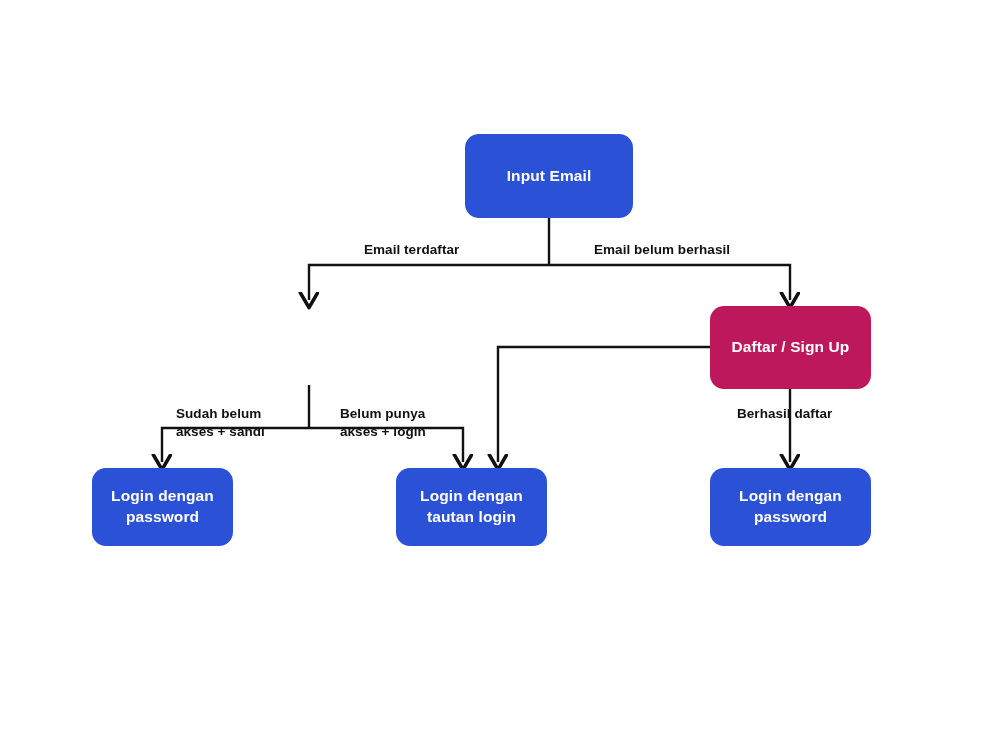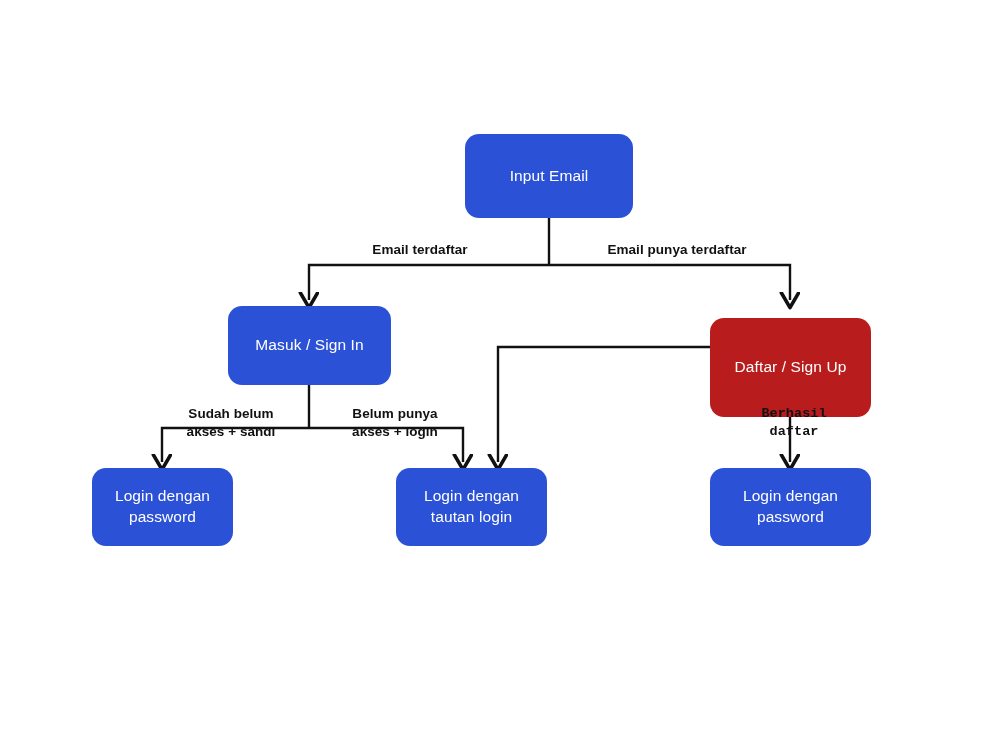--- a/index.html
+++ b/index.html
@@ -33,33 +33,33 @@
   .node {
     position: absolute;
     box-sizing: border-box;
     display: flex;
     align-items: center;
     justify-content: center;
     text-align: center;
     border-radius: 14px;
     color: #ffffff;
     font-size: 15.5px;
-    font-weight: 400;
+    font-weight: 700;
     line-height: 1.35;
     letter-spacing: 0.1px;
     padding: 20px 8px;
     white-space: pre-line;
   }
   .edge-label {
     position: absolute;
     color: #111111;
     font-size: 13.5px;
     font-weight: 700;
     line-height: 1.35;
-    text-align: center;
+    text-align: left;
     white-space: pre-line;
     letter-spacing: 0.05px;
   }
 </style>
 </head>
 <body>
 
 <div id="canvas">
 
   <svg class="edge-layer" viewBox="0 0 984 732" width="984" height="732" xmlns="http://www.w3.org/2000/svg">
@@ -78,39 +78,38 @@
     <path d="M309,428 L162,428 L162,462" fill="none" stroke="#111111" stroke-width="2.4" marker-end="url(#arrowhead)"></path>
     <path d="M309,428 L463,428 L463,462" fill="none" stroke="#111111" stroke-width="2.4" marker-end="url(#arrowhead)"></path>
 
     <path d="M710,347 L498,347 L498,462" fill="none" stroke="#111111" stroke-width="2.4" marker-end="url(#arrowhead)"></path>
 
     <path d="M790,385 L790,462" fill="none" stroke="#111111" stroke-width="2.4" marker-end="url(#arrowhead)"></path>
   </svg>
 
   <div class="node" style="left:465px; top:134px; width:168px; height:84px; background:#2b51d6;">Input Email</div>
 
-  <div class="node" style="left:228px; top:306px; width:163px; height:79px; background:#2b51d6;">Masuk / Sign In</div>
 
-  <div class="node" style="left:710px; top:306px; width:161px; height:99px; background:#b91c1c;margin-top:12px;">Daftar / Sign Up</div>
+  <div class="node" style="left:710px; top:306px; width:161px; height:83px; background:#be185d;">Daftar / Sign Up</div>
 
   <div class="node" style="left:92px; top:468px; width:141px; height:78px; background:#2b51d6;">Login dengan
 password</div>
 
   <div class="node" style="left:396px; top:468px; width:151px; height:78px; background:#2b51d6;">Login dengan
 tautan login</div>
 
   <div class="node" style="left:710px; top:468px; width:161px; height:78px; background:#2b51d6;">Login dengan
 password</div>
 
   <div class="edge-label" style="left:364px; top:241px; width:112px;">Email terdaftar</div>
 
-  <div class="edge-label" style="left:594px; top:241px; width:166px;">Email punya terdaftar</div>
+  <div class="edge-label" style="left:594px; top:241px; width:166px;">Email belum berhasil</div>
 
 
   <div class="edge-label" style="left:176px; top:405px; width:110px;">Sudah belum
 akses + sandi</div>
 
   <div class="edge-label" style="left:340px; top:405px; width:110px;">Belum punya
 akses + login</div>
 
-  <div class="edge-label" style="left:737px; top:405px; width:114px;font-family:Liberation Mono, monospace;">Berhasil daftar</div>
+  <div class="edge-label" style="left:737px; top:405px; width:114px;">Berhasil daftar</div>
 
 </div>
 
 </body></html>

